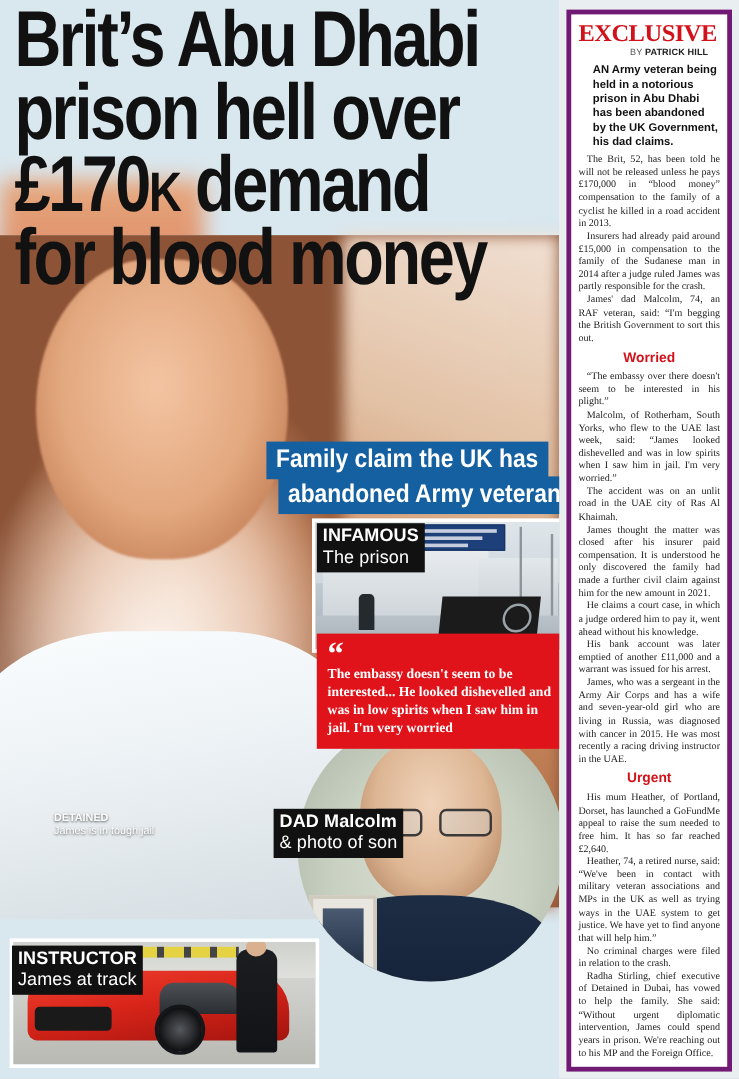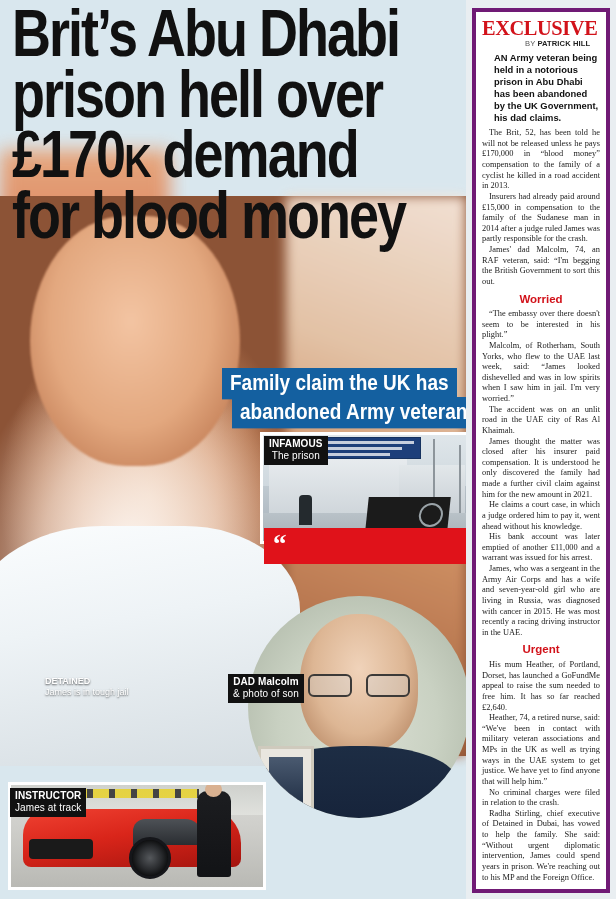--- a/index.html
+++ b/index.html
@@ -94,23 +94,22 @@
   .pp-sign i:nth-child(2){ margin-right:18px; }
   .pp-sign i:nth-child(3){ margin-right:30px; }
   .pp-plaque{ position:absolute; right:18px; bottom:10px; width:82px; height:34px; background:#1b1b1b; transform:skewX(-6deg); }
   .pp-plaque::after{ content:""; position:absolute; right:6px; top:6px; width:20px; height:20px; border:2px solid #9aa3a8; border-radius:50%; }
   .pp-guard{ position:absolute; left:36px; bottom:16px; width:13px; height:30px; background:#242a2e; border-radius:4px 4px 0 0; }
   .pp-pole{ position:absolute; left:170px; top:4px; width:2px; height:78px; background:#8d959b; }
   .pp-pole2{ position:absolute; left:196px; top:10px; width:2px; height:70px; background:#8d959b; }
 
   .cap{
     position:absolute; z-index:9; background:#111; color:#fff;
-    font-size:10px; line-height:1.2; padding:2px 5px 3px; font-weight:bold;
+    font-size:15px; line-height:1.2; padding:2px 5px 3px; font-weight:bold;
     letter-spacing:.1px;
-    text-align:center;
   }
   .cap .ttl{ font-weight:bold; }
   .cap .sub{ font-weight:normal; display:block; }
   .cap-infamous{ left:264px; top:436px; }
   .cap-dad{ left:228px; top:674px; }
   .cap-instructor{ left:10px; top:788px; }
 
   .cap-plain{
     position:absolute; z-index:9; color:#fff; font-size:9px; line-height:1.22;
     font-weight:bold; text-shadow:0 1px 2px rgba(0,0,0,.65);
@@ -269,20 +268,21 @@
       <div class="pp-guard"></div>
       <div class="pp-plaque"></div>
     </div>
     <div class="cap cap-infamous">
       <span class="ttl">INFAMOUS</span>
       <span class="sub">The prison</span>
     </div>
 
     <div class="pullquote">
       <span class="pq-mark">“</span>
+      <div class="pq-text">The embassy doesn't seem to be interested... He looked dishevelled and was in low spirits when I saw him in jail. I'm very worried</div>
     </div>
 
     <div class="dad-photo">
       <div class="dad-head"></div>
       <div class="dad-glasses"></div>
       <div class="dad-body"></div>
       <div class="dad-frame"></div>
     </div>
     <div class="cap cap-dad">
       <span class="ttl">DAD</span><span> Malcolm</span>

